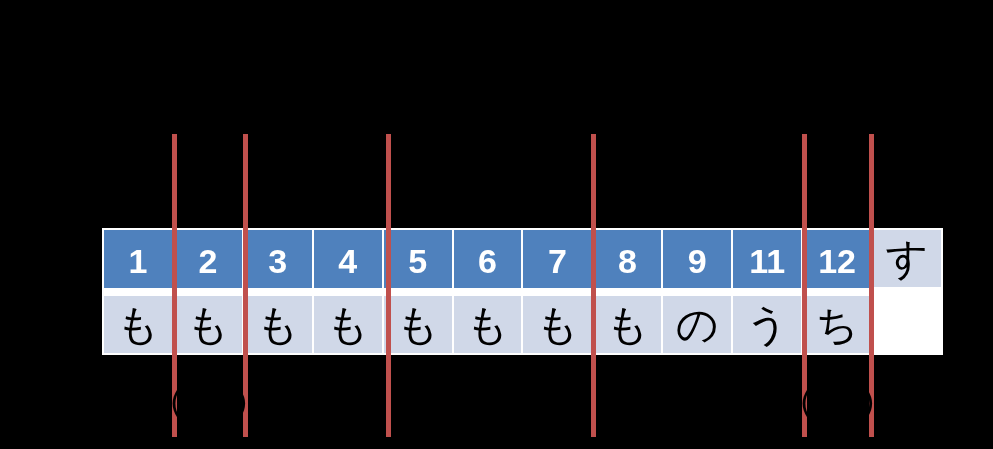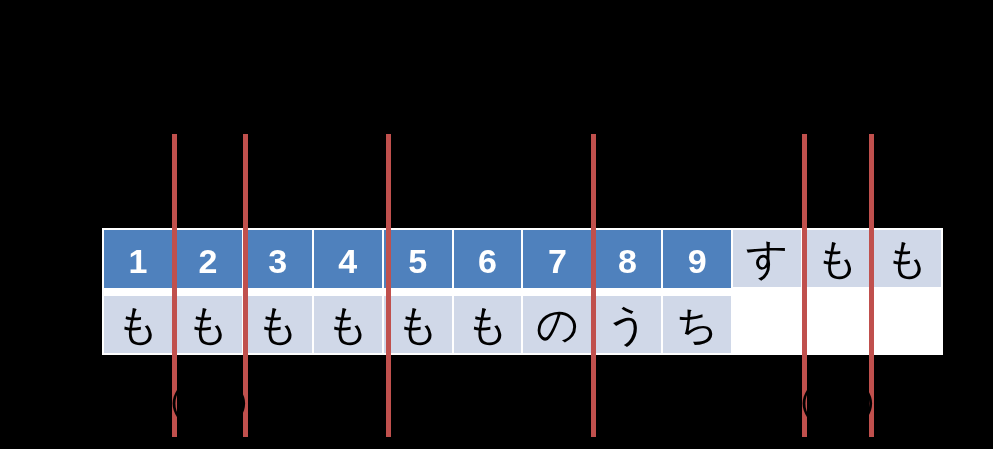--- a/index.html
+++ b/index.html
@@ -91,20 +91,22 @@
   <div class="char-table">
     <div class="hcell">1</div>
     <div class="hcell">2</div>
     <div class="hcell">3</div>
     <div class="hcell">4</div>
     <div class="hcell">5</div>
     <div class="hcell">6</div>
     <div class="hcell">7</div>
     <div class="hcell">8</div>
     <div class="hcell">9</div>
+    <div class="hcell">11</div>
+    <div class="hcell">12</div>
 
     <div class="bcell">す</div>
     <div class="bcell">も</div>
     <div class="bcell">も</div>
     <div class="bcell">も</div>
     <div class="bcell">も</div>
     <div class="bcell">も</div>
     <div class="bcell">も</div>
     <div class="bcell">も</div>
     <div class="bcell">も</div>

